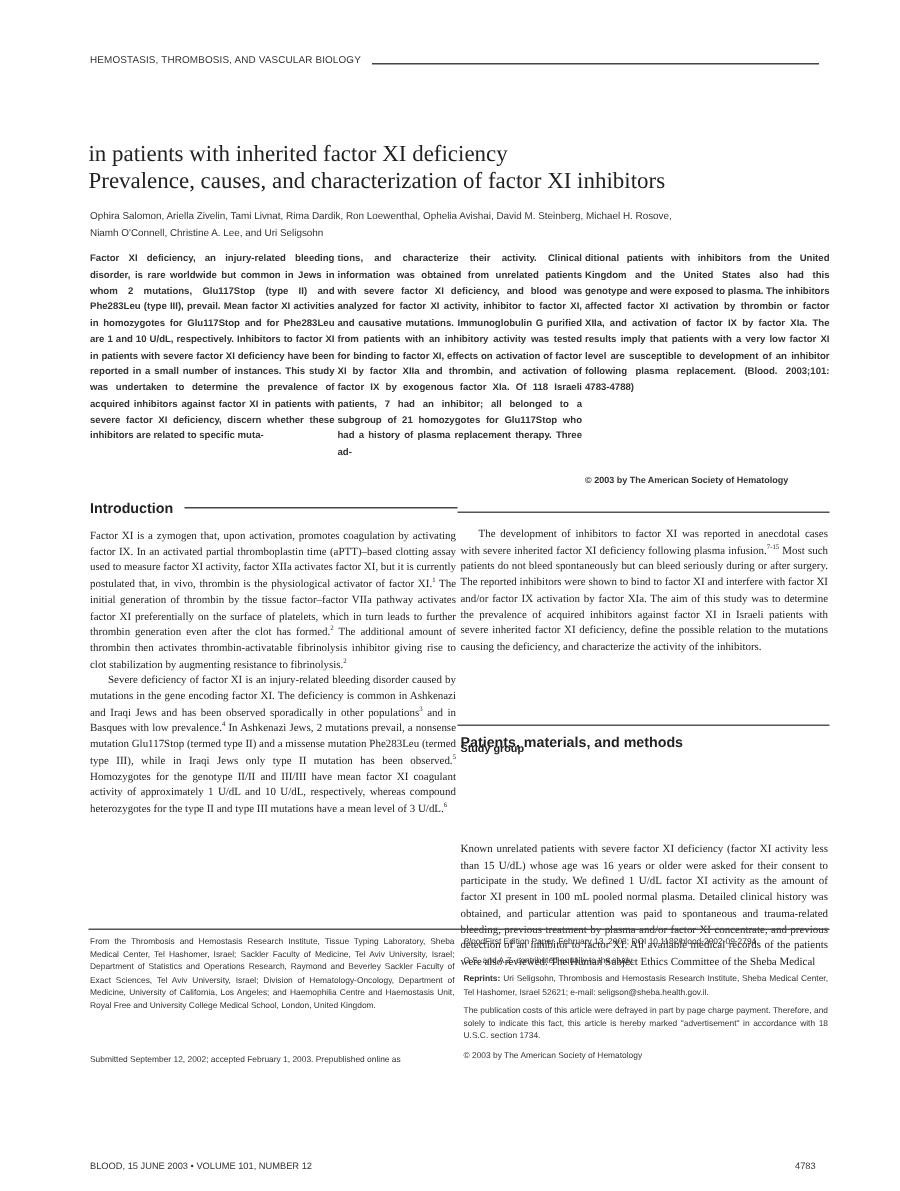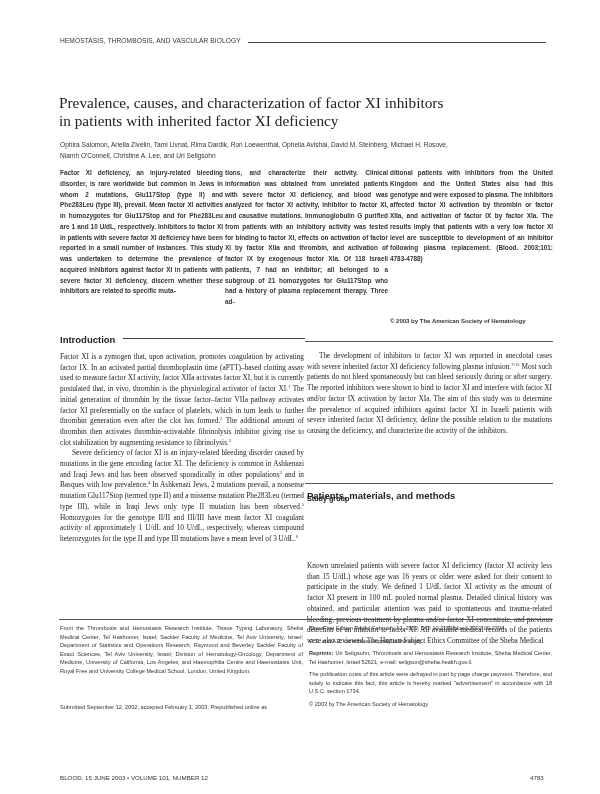--- a/index.html
+++ b/index.html
@@ -53,22 +53,22 @@
 </style>
 </head>
 <body>
 
 <div class="abs section-header sans">
   <span>HEMOSTASIS, THROMBOSIS, AND VASCULAR BIOLOGY</span>
   <span class="rule"></span>
 </div>
 
 <div class="abs title serif">
+  <div>in patients with inherited factor XI deficiency</div>
   <div>Prevalence, causes, and characterization of factor XI inhibitors</div>
-  <div>in patients with inherited factor XI deficiency</div>
 </div>
 
 <div class="abs authors sans">
   <div>Ophira Salomon, Ariella Zivelin, Tami Livnat, Rima Dardik, Ron Loewenthal, Ophelia Avishai, David M. Steinberg, Michael H. Rosove,</div>
   <div>Niamh O'Connell, Christine A. Lee, and Uri Seligsohn</div>
 </div>
 
 <div class="abs abstract abs-col1 sans">
   <p>Factor XI deficiency, an injury-related bleeding disorder, is rare worldwide but common in Jews in whom 2 mutations, Glu117Stop (type II) and Phe283Leu (type III), prevail. Mean factor XI activities in homozygotes for Glu117Stop and for Phe283Leu are 1 and 10 U/dL, respectively. Inhibitors to factor XI in patients with severe factor XI deficiency have been reported in a small number of instances. This study was undertaken to determine the prevalence of acquired inhibitors against factor XI in patients with severe factor XI deficiency, discern whether these inhibitors are related to specific muta-</p>
 </div>

